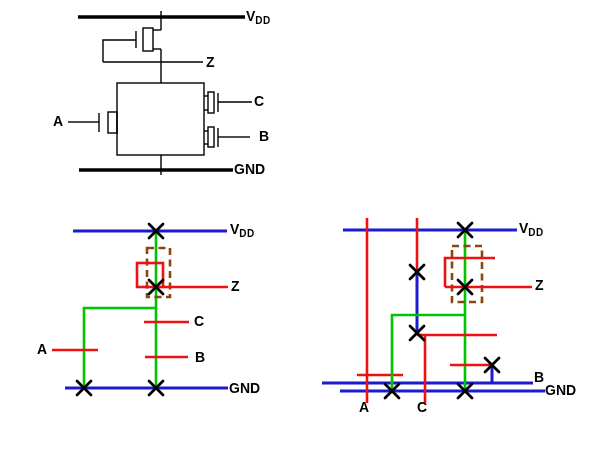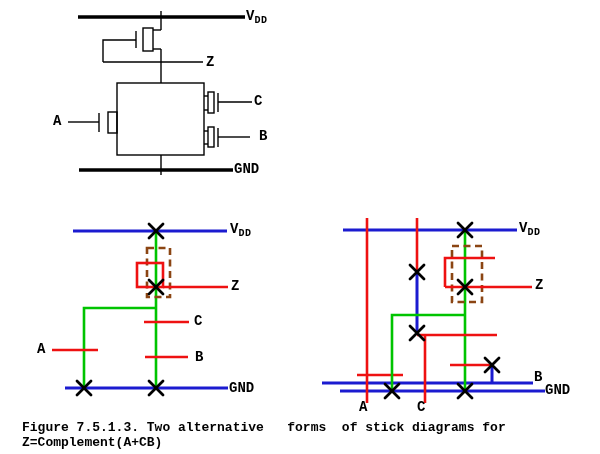--- a/index.html
+++ b/index.html
@@ -1,18 +1,18 @@
 <!DOCTYPE html>
 <html style="--metal-blue: #1b1bd0; --diffusion-green: #00c400; --poly-red: #ee1111; --implant-brown: #8b4513; --ink-black: #000000;"><head>
 <meta charset="utf-8">
 <style>
   html,body { margin:0; padding:0; background:#fff; }
   #page {
     position:relative; width:600px; height:454px; background:#ffffff;
-    font-family:Liberation Mono, monospace; overflow:hidden;
+    font-family:Liberation Sans, sans-serif; overflow:hidden;
   }
   svg.art { position:absolute; left:0; top:0; }
   
   .blk     { stroke:var(--ink-black,#000); stroke-width:1.4; fill:none; }
   .rail    { stroke-width:3.6; }
   .metal   { stroke:var(--metal-blue,#1b1bd0); stroke-width:3;   fill:none; }
   .diff    { stroke:var(--diffusion-green,#00c400); stroke-width:2.6; fill:none; }
   .poly    { stroke:var(--poly-red,#ee1111); stroke-width:2.6; fill:none; }
   .implant { stroke:var(--implant-brown,#8b4513); stroke-width:2.6; fill:none; stroke-dasharray:7 4.5; }
   .contact { stroke:var(--ink-black,#000); stroke-width:2.8; fill:none; stroke-linecap:round; }
@@ -125,14 +125,13 @@
   <span class="lbl" style="left:195px; top:350px">B</span>
   <span class="lbl" style="left:229px; top:381px">GND</span>
 
   <span class="lbl" style="left:519px; top:221px"><span>V</span><span class="sub">DD</span></span>
   <span class="lbl" style="left:535px; top:278px">Z</span>
   <span class="lbl" style="left:534px; top:370px">B</span>
   <span class="lbl" style="left:545px; top:383px">GND</span>
   <span class="lbl" style="left:359px; top:400px">A</span>
   <span class="lbl" style="left:417px; top:400px">C</span>
 
-  <div class="caption">Figure 7.5.1.3. Two alternative   forms  of stick diagrams for Z=Complement(A+CB)</div>
 </div>
 
 </body></html>

